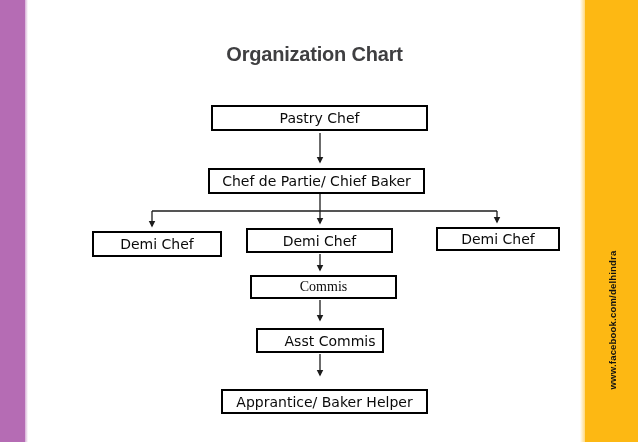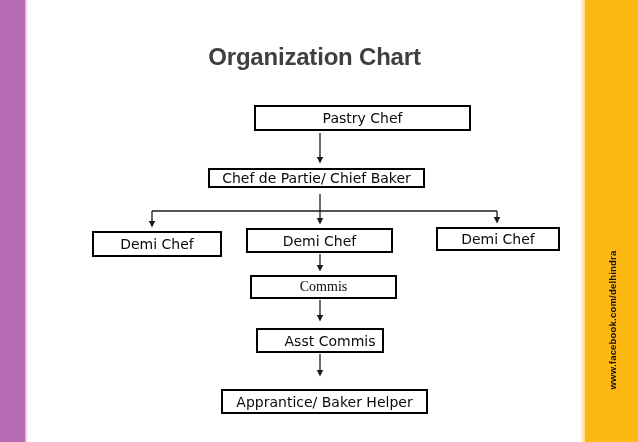--- a/index.html
+++ b/index.html
@@ -45,41 +45,41 @@
     font-weight:bold;
     font-size:9.5px;
     letter-spacing:.2px;
     color:var(--watermark-text);
   }
   .title{
     position:absolute;top:43px;left:0;width:629px;
     margin:0;text-align:center;
     font-family:"Liberation Sans", sans-serif;
     font-weight:bold;
-    font-size:24px;
+    font-size:20px;
     letter-spacing:-.2px;
     color:var(--title);
   }
   .connectors{
     position:absolute;left:0;top:0;width:638px;height:442px;
     color:var(--connector);
     pointer-events:none;
   }
   .node{
     position:absolute;
     box-sizing:border-box;
     background:#ffffff;
     border:2px solid var(--box-border);
     display:flex;align-items:center;justify-content:center;
     font-size:14px;
     color:var(--box-text);
     white-space:nowrap;
   }
-  #n-pastry      {left:211px;top:105px;width:217px;height:26px;margin-left:43px;}
-  #n-chefdepartie{left:208px;top:168px;width:217px;height:20px;text-align:center;}
+  #n-pastry      {left:211px;top:105px;width:217px;height:26px;}
+  #n-chefdepartie{left:208px;top:168px;width:217px;height:26px;text-align:center;}
   #n-demi-left   {left:92px; top:231px;width:130px;height:26px;}
   #n-demi-center {left:246px;top:228px;width:147px;height:25px;}
   #n-demi-right  {left:436px;top:227px;width:124px;height:24px;}
   #n-commis      {left:250px;top:275px;width:147px;height:24px;font-family:Liberation Serif, serif;}
   #n-asst        {left:256px;top:328px;width:128px;height:25px;padding-left:20px;}
   #n-apprantice  {left:221px;top:389px;width:207px;height:25px;}
 </style>
 </head>
 <body>
 

